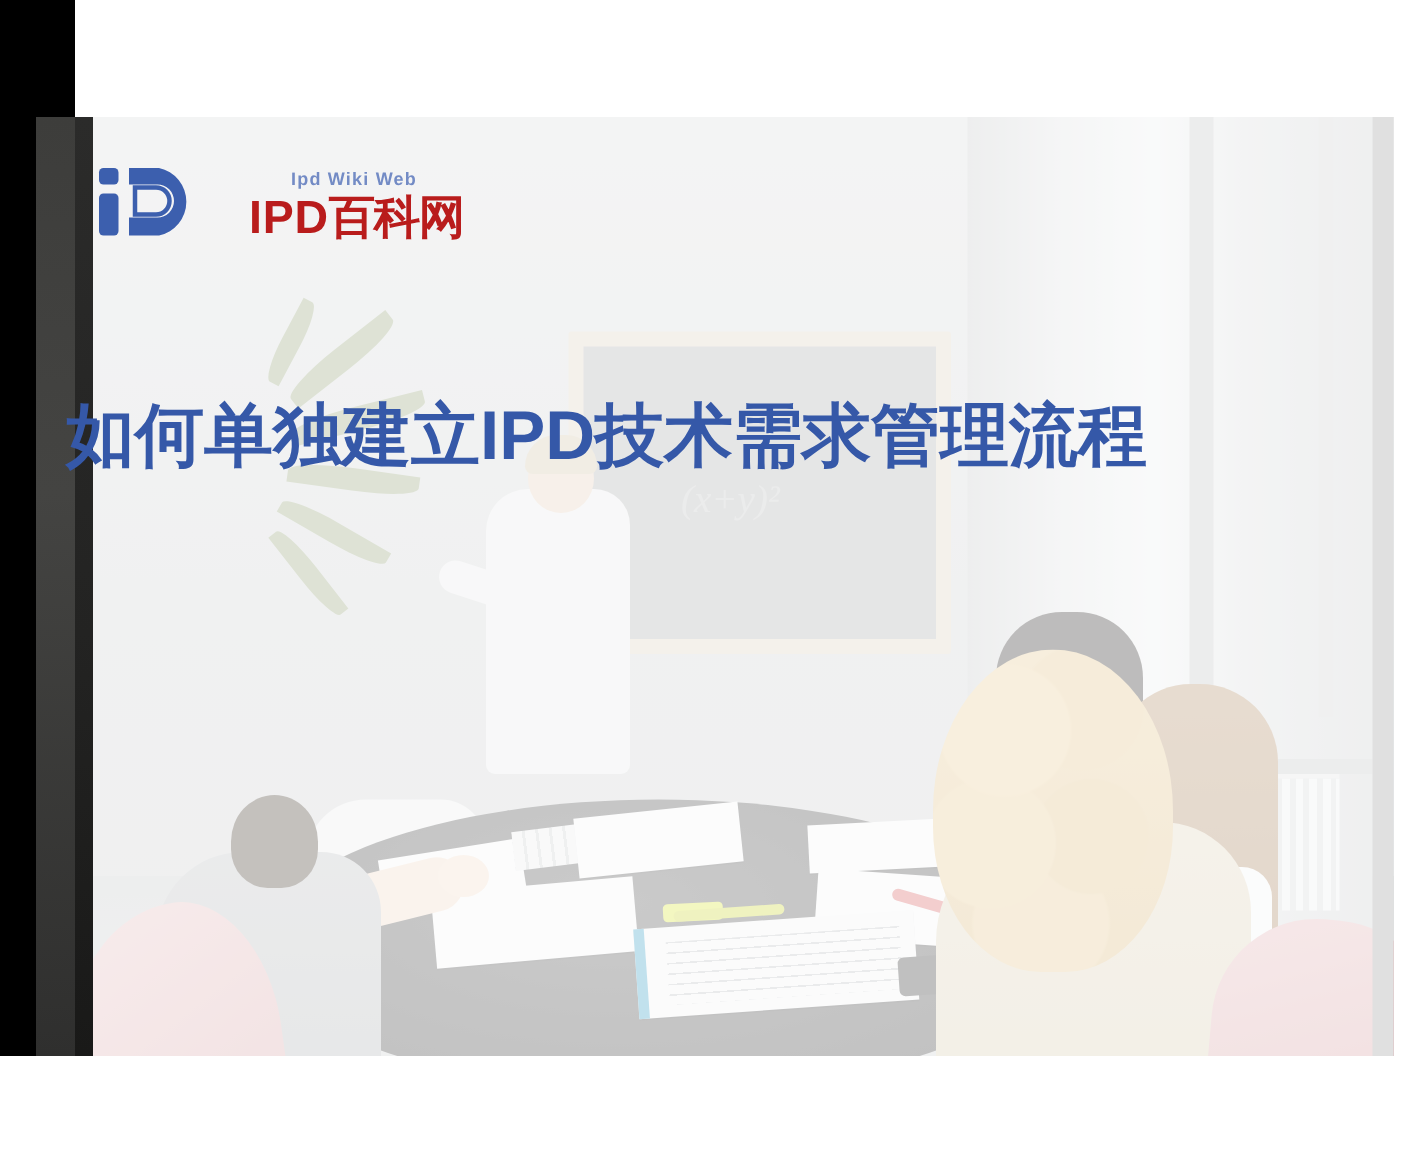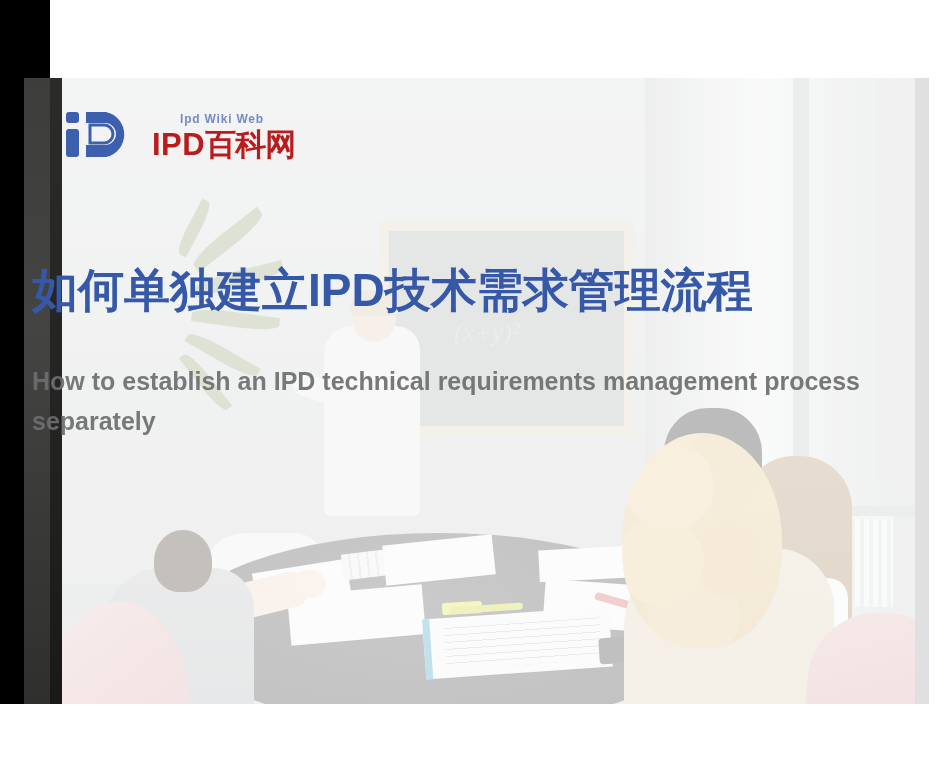--- a/index.html
+++ b/index.html
@@ -313,21 +313,21 @@
   }
 
   
   .logo {
     position: absolute;
     left: 40px;
     top: 28px;
     z-index: 20;
     display: flex;
     align-items: flex-end;
-    gap: 10px;
+    gap: 24px;
   }
   .logo-mark { position: relative; width: 78px; height: 56px; }
   .logo-text-col { position: relative; padding-bottom: 2px; }
   .logo-sub {
     position: absolute;
     left: 28px;
     top: -17px;
     font-size: 12px;
     font-weight: bold;
     letter-spacing: .8px;
@@ -355,21 +355,21 @@
     padding-left: 8px;
     box-sizing: border-box;
   }
   .hero-title {
     font-size: 46px;
     font-weight: bold;
     color: #3558a8;
     letter-spacing: 0px;
     line-height: 1.15;
     white-space: nowrap;
-    margin: 0 0 44px 0;
+    margin: 0 0 44px 12px;
   }
   .hero-subtitle {
     font-size: 25px;
     font-weight: bold;
     color: #6d6e70;
     line-height: 1.6;
     margin: 0;
     max-width: 830px;
     opacity: .92;
   }
@@ -468,17 +468,16 @@
       <div class="logo-text-col">
         <div class="logo-sub">Ipd Wiki Web</div>
         <div class="logo-main">
           <span>IPD</span><span class="cn">百科网</span>
         </div>
       </div>
     </div>
 
     <div class="hero-text">
       <h1 class="hero-title">如何单独建立IPD技术需求管理流程</h1>
-      <p class="hero-subtitle">How to establish an IPD technical requirements management process separately</p>
     </div>
 
   </div>
 </div>
 
 </body></html>

